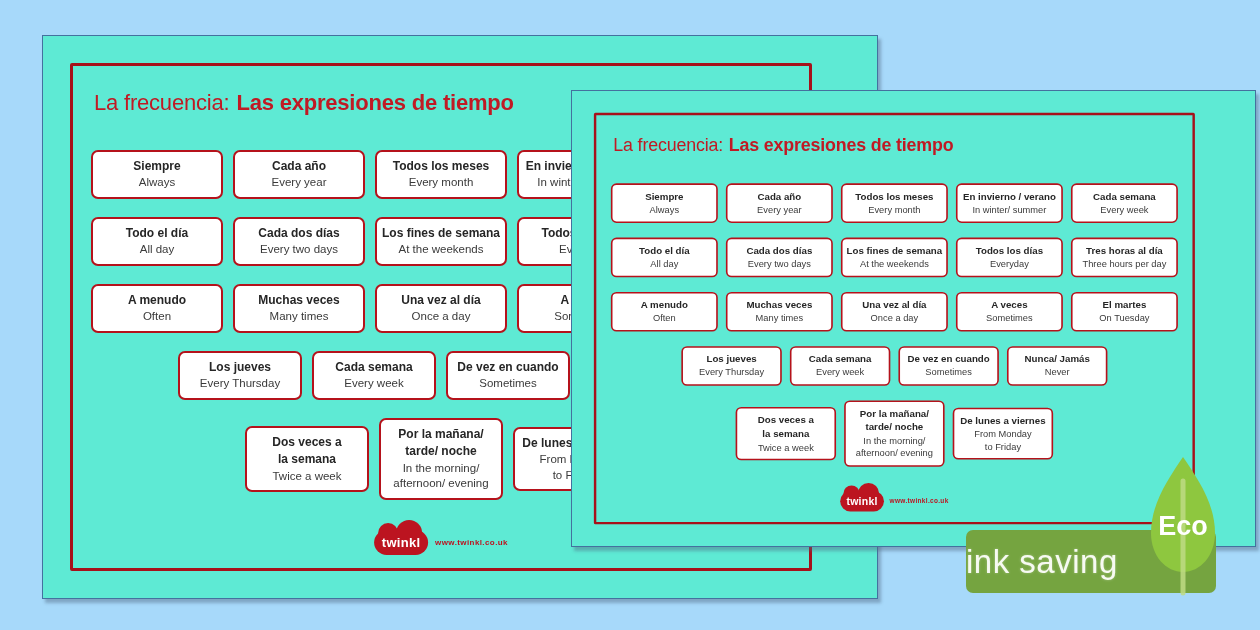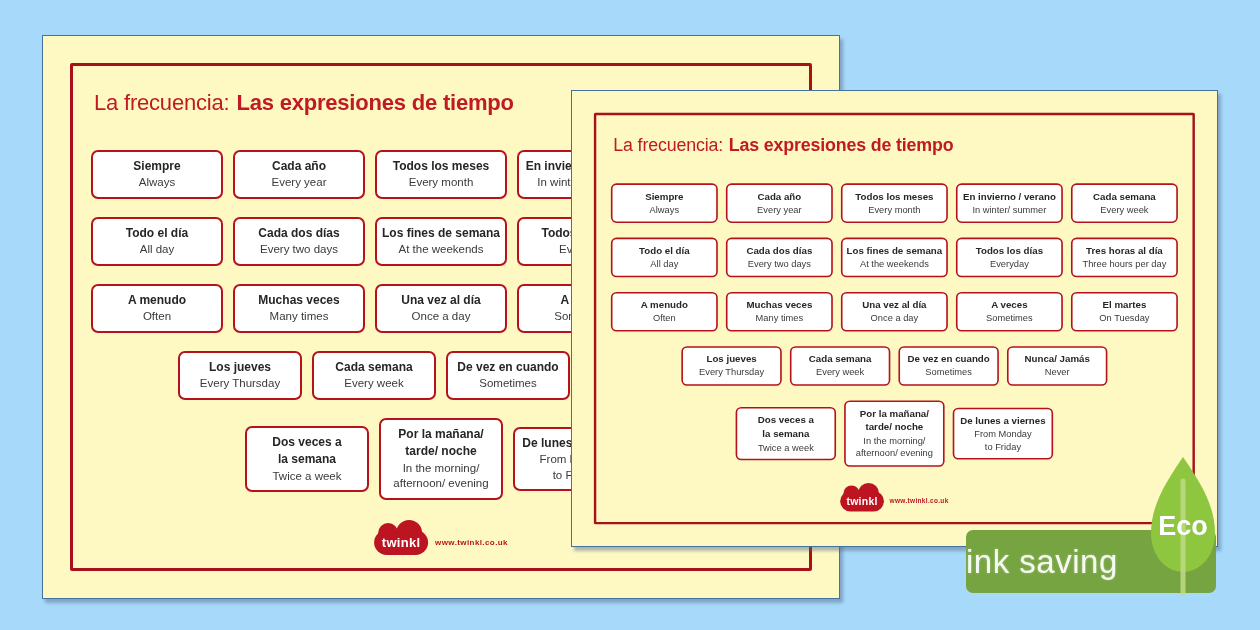--- a/index.html
+++ b/index.html
@@ -1,21 +1,21 @@
 <!DOCTYPE html>
 <html><head>
 <meta charset="utf-8">
 <style>
   html,body{margin:0;padding:0;}
   body{font-family:"Liberation Sans", sans-serif;}
   .stage{position:relative;width:1260px;height:630px;background:#a7d9fa;overflow:hidden;}
 
   
-  .page{position:absolute;background:#fef9c3;border:1px solid #44719e;
-        box-shadow:3px 4px 3px rgba(80,105,130,0.45);}
+  .page{position:absolute;background:#5eead4;border:1px solid #44719e;
+        box-shadow:3px 4px 3px rgba(80,105,130,0.45);padding-left:38px;}
   .page.back{left:42px;top:35px;width:796px;height:562px;z-index:1;}
   .page.front{left:571px;top:90px;width:645px;height:455px;z-index:2;}
   .sheet{position:absolute;left:0;top:0;width:796px;height:562px;transform-origin:top left;}
   .page.front .sheet{transform:scale(0.81);}
 
   .frame{position:absolute;inset:27px;border:3px solid #a6111a;border-radius:2px;}
 
   .sheet-title{position:absolute;left:21px;top:24px;white-space:nowrap;
                color:#c01a24;font-size:22px;letter-spacing:-0.2px;}
   .sheet-title .t-light{font-weight:400;margin-right:7px;}

